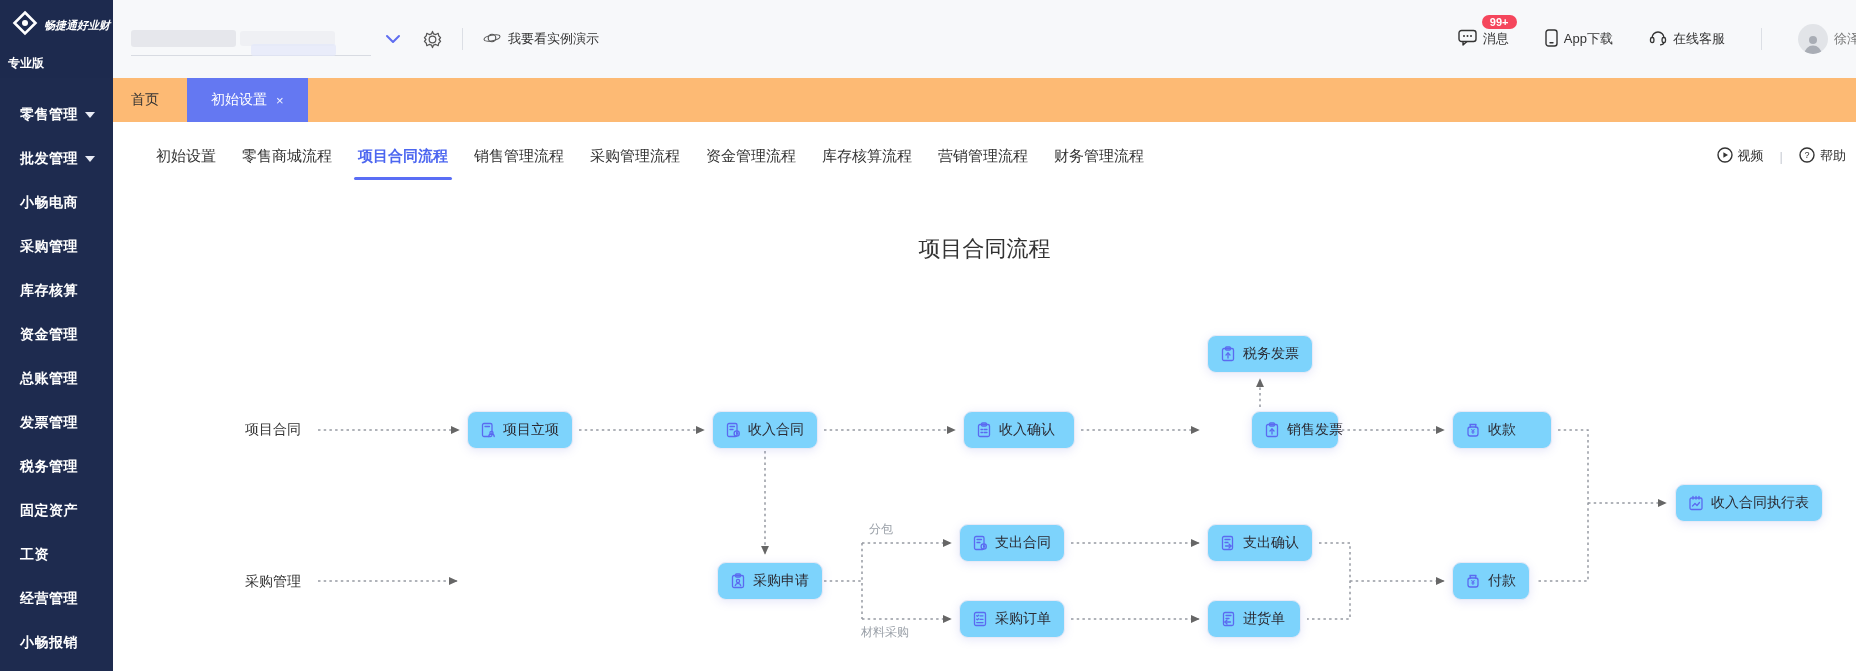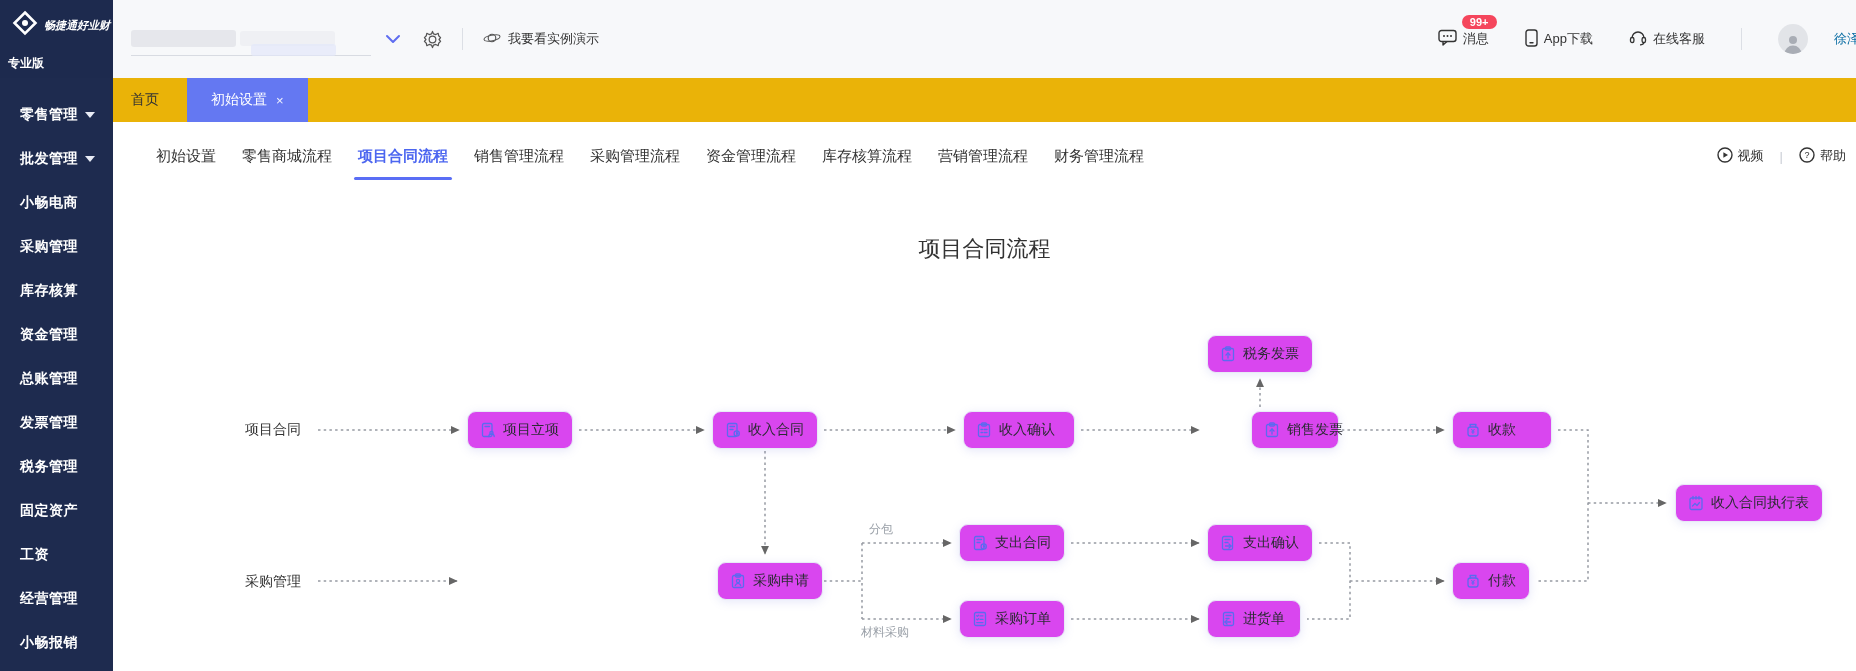--- a/index.html
+++ b/index.html
@@ -28,24 +28,24 @@
   .blur3 { position:absolute; left:120px; top:22px; width:85px; height:12px; background:#e2e7f9; border-radius:3px; opacity:.7; }
   .chev { margin-left:14px; }
   .top-icon-btn { margin-left:22px; color:#555; display:flex; align-items:center; cursor:pointer; }
   .v-div { width:1px; height:22px; background:#dcdfe5; margin-left:20px; }
   .demo-link { margin-left:20px; display:flex; align-items:center; gap:7px; font-size:13px; color:#333; cursor:pointer; }
   .top-right { margin-left:auto; display:flex; align-items:center; gap:36px; }
   .tr-item { position:relative; display:flex; align-items:center; gap:6px; font-size:13px; color:#333; cursor:pointer; white-space:nowrap; }
   .badge { position:absolute; top:-14px; left:24px; background:#f5465c; color:#fff; font-size:11px; font-weight:bold;
            padding:1px 8px; border-radius:9px; }
   .avatar { width:30px; height:30px; border-radius:50%; background:#e2e4e8; display:flex; align-items:flex-end; justify-content:center; overflow:hidden; }
-  .user-name { font-size:13px; color:#0369a1; width:22px; overflow:hidden; white-space:nowrap;margin-left:20px; }
+  .user-name { font-size:13px; color:#737373; width:22px; overflow:hidden; white-space:nowrap; }
 
   
-  .tabstrip { position:absolute; left:113px; top:78px; width:1743px; height:44px; background:#eab308;
+  .tabstrip { position:absolute; left:113px; top:78px; width:1743px; height:44px; background:#fdba74;
               display:flex; align-items:stretch; }
   .tab-home { display:flex; align-items:center; padding:0 16px; margin-left:2px; font-size:14px; color:#333; cursor:pointer; }
   .tab-active { display:flex; align-items:center; gap:9px; padding:0 24px; margin-left:12px;
                 background:#6478f2; color:#fff; font-size:14px; cursor:pointer; }
   .tab-close { font-size:13px; opacity:.9; cursor:pointer; }
 
   
   .subtabs { position:absolute; left:113px; top:122px; width:1743px; height:68px; background:#fff;
              display:flex; align-items:center; padding:0 10px 0 43px; }
   .subtab { position:relative; height:68px; display:flex; align-items:center; margin-right:26px;
@@ -57,21 +57,21 @@
   .action-item { display:flex; align-items:center; gap:5px; cursor:pointer; white-space:nowrap; }
   .pipe { color:#c9ccd4; }
 
   
   .flow { position:absolute; left:113px; top:190px; width:1743px; height:481px; background:#fff; }
   .flow-title { position:absolute; left:0; right:0; top:44px; text-align:center; font-size:22px;
                 font-weight:500; color:#333; }
   .wires { position:absolute; left:0; top:0; }
   .wire { stroke:#979ba3; stroke-width:1.5; stroke-dasharray:2.5 3.2; fill:none; }
   .flow-node { position:absolute; height:38px; display:flex; align-items:center; gap:7px; padding:0 12px;
-               background:#d946ef; border:1px solid #e8eaf6; border-radius:9px;
+               background:#7dd3fc; border:1px solid #e8eaf6; border-radius:9px;
                box-shadow:0 2px 10px rgba(120,130,220,.18); font-size:14px; color:#2b2b33; cursor:pointer; white-space:nowrap; }
   .flow-node svg { flex:0 0 auto; }
   .row-label { position:absolute; font-size:14px; color:#333; font-weight:500; }
   .edge-label { position:absolute; font-size:12px; color:#9aa0a8; }
   .ni { stroke:#5b6af0; fill:none; stroke-width:1.3; stroke-linecap:round; stroke-linejoin:round; }
   .nf { fill:#5b6af0; stroke:none; font-size:7px; font-weight:bold; }
 </style>
 </head>
 <body>
 

